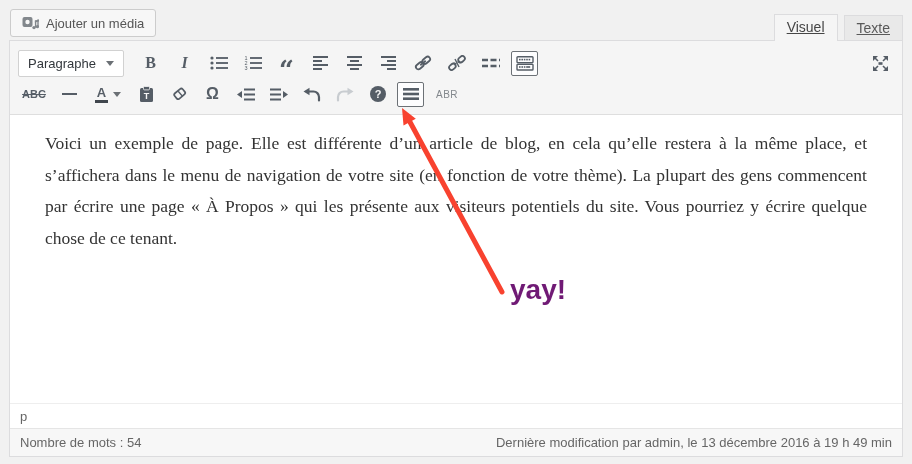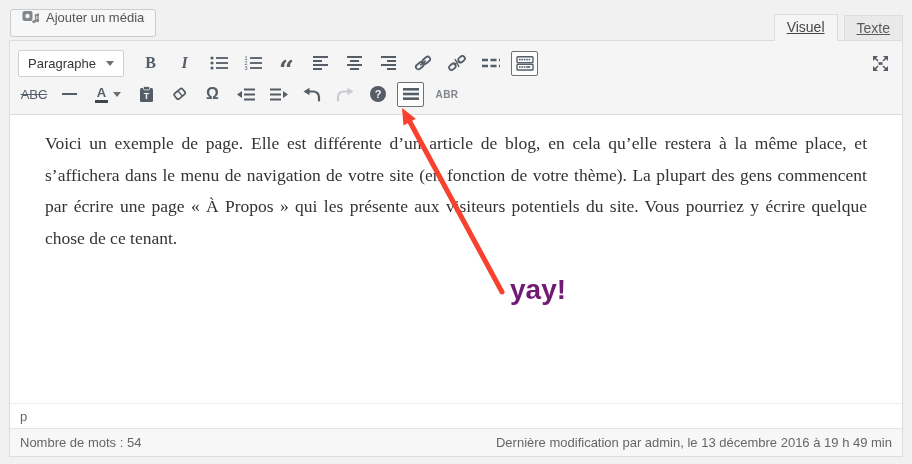--- a/index.html
+++ b/index.html
@@ -1,20 +1,20 @@
 <!DOCTYPE html>
 <html><head>
 <meta charset="utf-8">
 <style>
   html,body{margin:0;padding:0;}
   body{width:912px;height:464px;overflow:hidden;font-family:"Liberation Sans",sans-serif;}
   .screen{position:relative;width:912px;height:464px;background:#f1f1f1;}
 
   
-  .media-btn{position:absolute;left:10px;top:9px;height:28px;display:flex;gap:7px;
+  .media-btn{position:absolute;left:10px;top:9px;height:28px;display:flex;align-items:center;gap:7px;
     padding:0 11px;background:#f7f7f7;border:1px solid #cccccc;border-radius:3px;color:#555;
     font-size:13px;box-sizing:border-box;cursor:pointer;}
   .tabs{position:absolute;right:9px;top:14px;display:flex;gap:6px;align-items:flex-end;}
   .tab{height:26px;line-height:25px;padding:0 12px;font-size:14px;color:#595959;background:#e9e9e9;
     border:1px solid #dcdcde;border-bottom:none;box-sizing:border-box;cursor:pointer;text-decoration:underline;}
   .tab.active{background:#f5f5f5;height:27px;color:#464646;position:relative;z-index:3;}
 
   
   .editor{position:absolute;left:9px;right:9px;top:40px;bottom:7px;background:#fff;
     border:1px solid #dcdcde;display:flex;flex-direction:column;box-sizing:border-box;}
@@ -26,23 +26,23 @@
   .tb-btn.active{background:#fdfdfe;border-color:#6c7176;}
   .format-select{width:106px;height:27px;background:#fff;border:1px solid #d1d1d1;border-radius:2px;
     display:flex;align-items:center;justify-content:space-between;padding:0 9px;font-size:13px;
     color:#32373c;box-sizing:border-box;margin-right:6px;cursor:pointer;}
   .caret-down{width:0;height:0;border-left:4px solid transparent;border-right:4px solid transparent;
     border-top:5px solid #6b7075;}
   .glyph-b{font-family:"Liberation Serif",serif;font-weight:bold;font-size:16px;}
   .glyph-i{font-family:"Liberation Serif",serif;font-style:italic;font-weight:bold;font-size:16px;}
   .glyph-quote{font-family:"DejaVu Serif",serif;font-weight:bold;font-size:26px;line-height:8px;
     transform:translateY(7px);}
-  .glyph-abc{font-size:13px;font-weight:400;text-decoration:line-through;letter-spacing:0;}
+  .glyph-abc{font-size:11px;font-weight:700;text-decoration:line-through;letter-spacing:0;}
   .glyph-omega{font-size:16px;font-weight:600;}
-  .glyph-abr{font-size:10px;font-weight:700;color:#82878c;letter-spacing:0.5px;}
+  .glyph-abr{font-size:10px;font-weight:400;color:#82878c;letter-spacing:0.5px;}
   .colorA{display:flex;flex-direction:column;align-items:center;line-height:1;}
   .colorA .a{font-size:13px;font-weight:700;}
   .colorA .bar{width:13px;height:3px;background:#40464d;margin-top:1px;}
   .split{display:flex;align-items:center;gap:5px;}
   .fullscreen-btn{margin-left:auto;}
   svg.ic{display:block;}
 
   
   .content{flex:1;overflow:hidden;position:relative;}
   .content p{margin:0;padding:13px 35px 0;font-family:"Liberation Serif",serif;font-size:17.5px;

